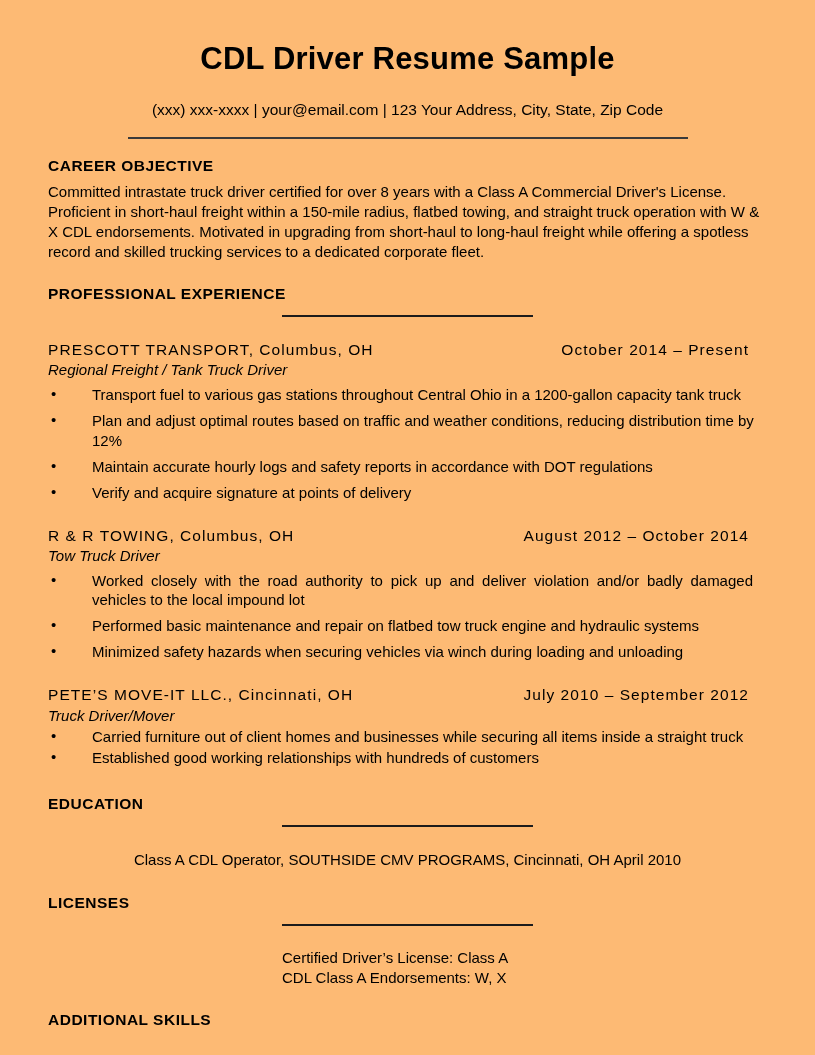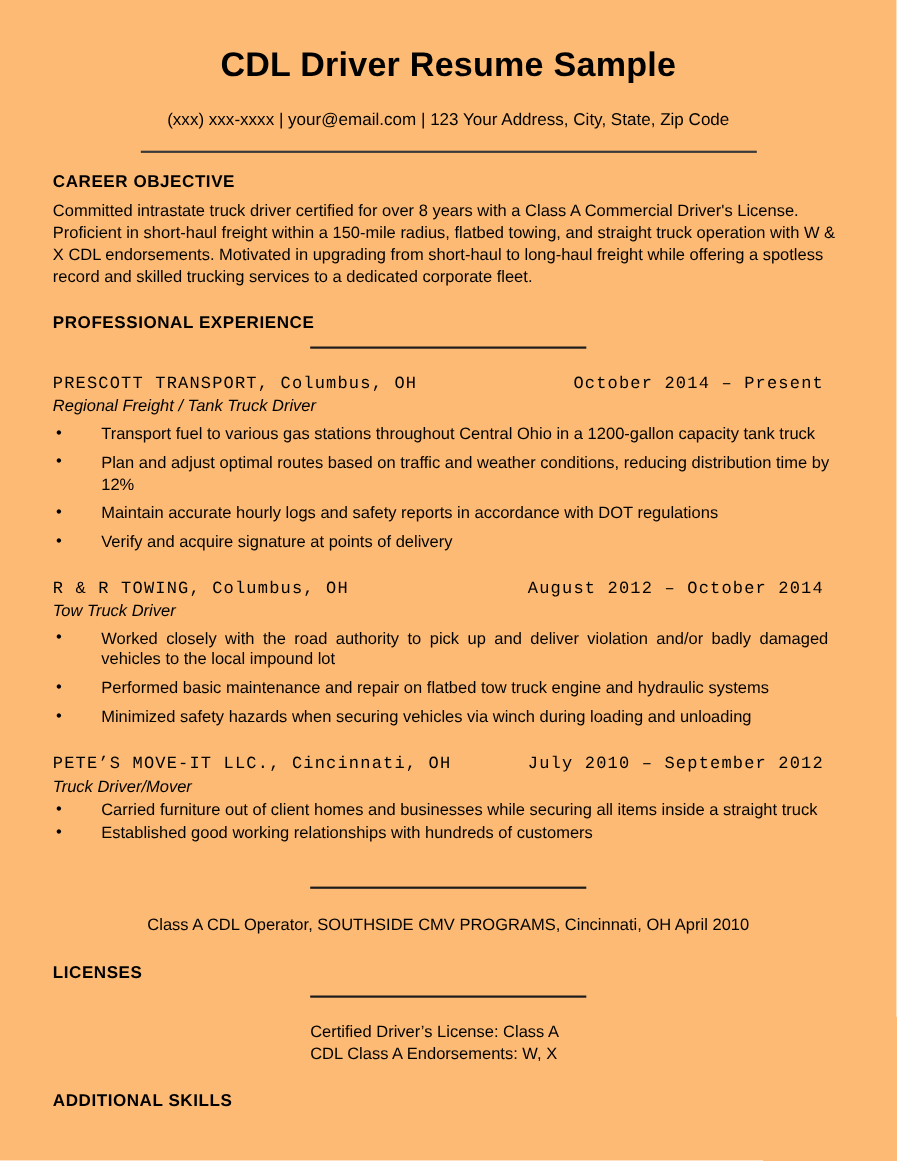--- a/index.html
+++ b/index.html
@@ -81,21 +81,20 @@
     padding-top: 24px;
   }
   .job {
     padding-top: 23px;
   }
   .job-head {
     display: flex;
     align-items: baseline;
     font-size: 15.5px;
     line-height: 1.25;
-    font-family: Liberation Mono, monospace;
   }
   .job-company {
     letter-spacing: 1.05px;
     white-space: nowrap;
   }
   .job-dates {
     margin-left: auto;
     letter-spacing: 1.05px;
     white-space: nowrap;
     padding-right: 18px;
@@ -225,20 +224,21 @@
       </div>
       <div class="job-title">Truck Driver/Mover</div>
       <ul class="bullets tight">
         <li>Carried furniture out of client homes and businesses while securing all items inside a straight truck</li>
         <li>Established good working relationships with hundreds of customers</li>
       </ul>
     </div>
   </section>
 
   <section class="education-section">
+    <div class="section-heading">EDUCATION</div>
     <div class="section-rule"></div>
     <div class="education-entry">Class A CDL Operator, SOUTHSIDE CMV PROGRAMS, Cincinnati, OH April 2010</div>
   </section>
 
   <section class="licenses-section">
     <div class="section-heading">LICENSES</div>
     <div class="section-rule"></div>
     <div class="licenses-list">
       <div class="license-line">Certified Driver’s License: Class A</div>
       <div class="license-line">CDL Class A Endorsements: W, X</div>

